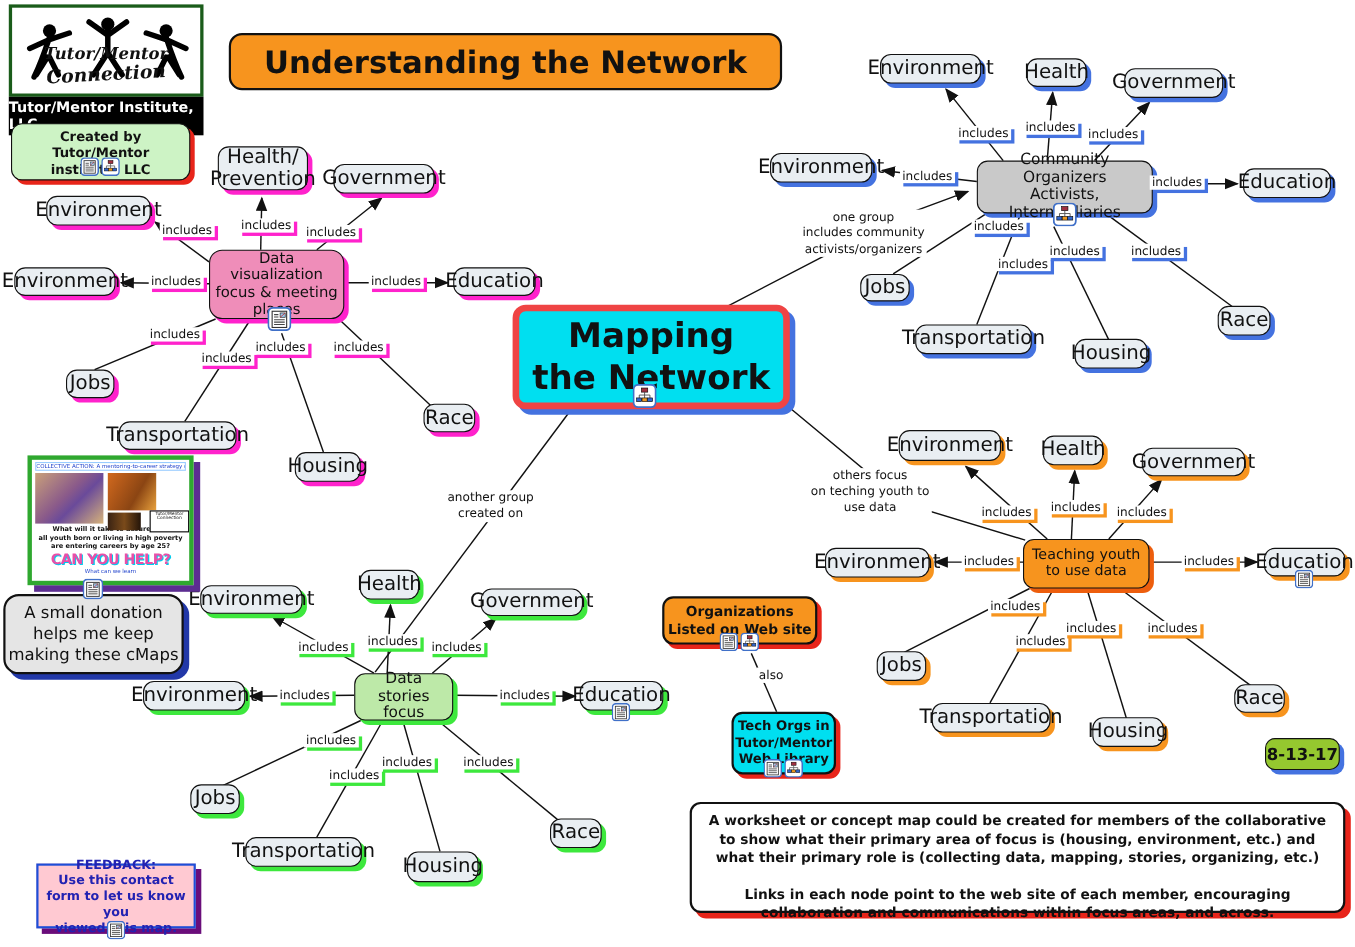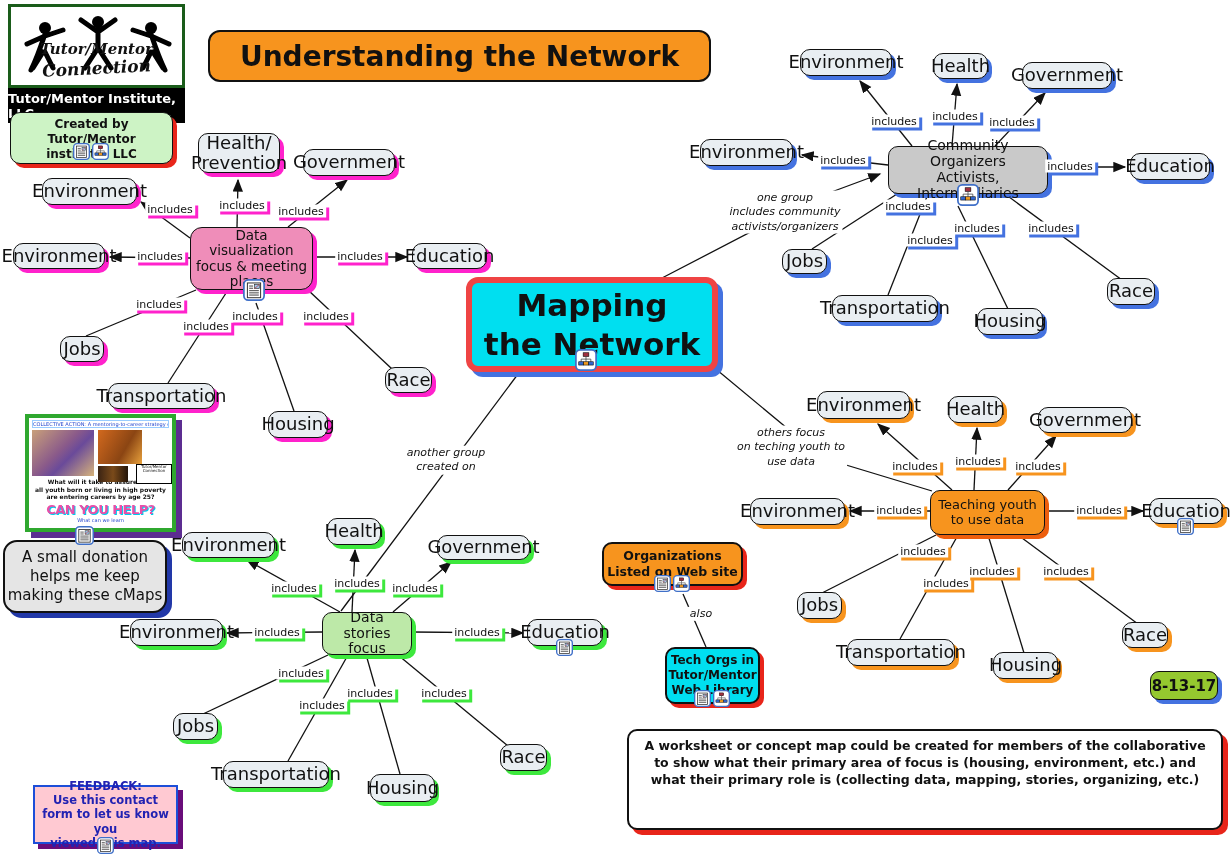--- a/index.html
+++ b/index.html
@@ -14,21 +14,21 @@
   .sh-o{box-shadow:4px 4px 0 #F7941E}.sh-g{box-shadow:4px 4px 0 #3DE83D}
   .hub-pink{background:#EF8DB9;border-radius:12px;font-size:13.5px;}
   .hub-gray{background:#C9C9C9;font-size:14px;}
   .hub-orange{background:#F7941E;box-shadow:4px 4px 0 #ED5E0D;font-size:13px;}
   .hub-green{background:#BDE9A8;font-size:14px;}
   .inc{position:absolute;transform:translate(-50%,-50%);font-size:11px;line-height:1;background:#fff;
        padding:1px 2px;z-index:3;white-space:nowrap;}
   .inc-m{box-shadow:3px 3px 0 #FF22CC}.inc-b{box-shadow:3px 3px 0 #4472E0}
   .inc-o{box-shadow:3px 3px 0 #F7941E}.inc-g{box-shadow:3px 3px 0 #3DE83D}
   .note{position:absolute;transform:translate(-50%,-50%);font-size:11px;line-height:1.3;text-align:center;
-        background:#fff;z-index:3;white-space:pre-line;padding:0 2px;font-style:italic;}
+        background:#fff;z-index:3;white-space:pre-line;padding:0 2px;}
   .ric{position:absolute;z-index:4;}
   #title{position:absolute;left:208px;top:30px;width:499px;height:48px;background:#F7941E;border:2px solid #111;
          border-radius:12px;display:flex;align-items:center;justify-content:center;font-size:28px;font-weight:bold;z-index:2;}
   #whoNeeds{position:absolute;left:445px;top:91px;width:195px;height:64px;background:#95C82F;border:2px solid #111;
          border-radius:10px;box-shadow:5px 5px 0 #4472E0;display:flex;align-items:center;justify-content:center;
          font-size:24px;font-weight:bold;text-align:center;white-space:pre-line;line-height:1.2;z-index:2;}
   #mapping{position:absolute;left:466px;top:277px;width:240px;height:83px;background:#00DFF0;border:6px solid #ef4444;
          border-radius:12px;box-shadow:5px 5px 0 #4472E0;display:flex;align-items:center;justify-content:center;
          font-size:31px;font-weight:bold;text-align:center;white-space:pre-line;line-height:1.25;z-index:2;}
   #logoBox{position:absolute;left:8px;top:4px;width:177px;height:84px;background:#fff;border:3px solid #1A5C1A;
@@ -314,20 +314,21 @@
       <use href="#sym-doc"></use>
     </svg>
   <svg class="ric" style="left:713px;top:690px" width="17" height="17">
       <use href="#sym-cmap"></use>
     </svg>
 
   <div id="dateBox">8-13-17</div>
 
   <div id="worksheet">
     <div class="p1">A worksheet or concept map could be created for members of the collaborative to show what their primary area of focus is (housing, environment, etc.) and what their primary role is (collecting data, mapping, stories, organizing, etc.)</div>
+    <div class="p2">Links in each node point to the web site of each member, encouraging collaboration and communications within focus areas, and across.</div>
   </div>
 
   <div id="flyer">
     <div class="fhead">COLLECTIVE ACTION: A mentoring-to-career strategy of the Tutor/Mentor Connection</div>
     <div class="prow">
       <div class="ph1"></div>
       <div class="ph2"></div>
       <div class="ph3"></div>
       <div class="mlogo">Tutor/Mentor Connection</div>
     </div>

